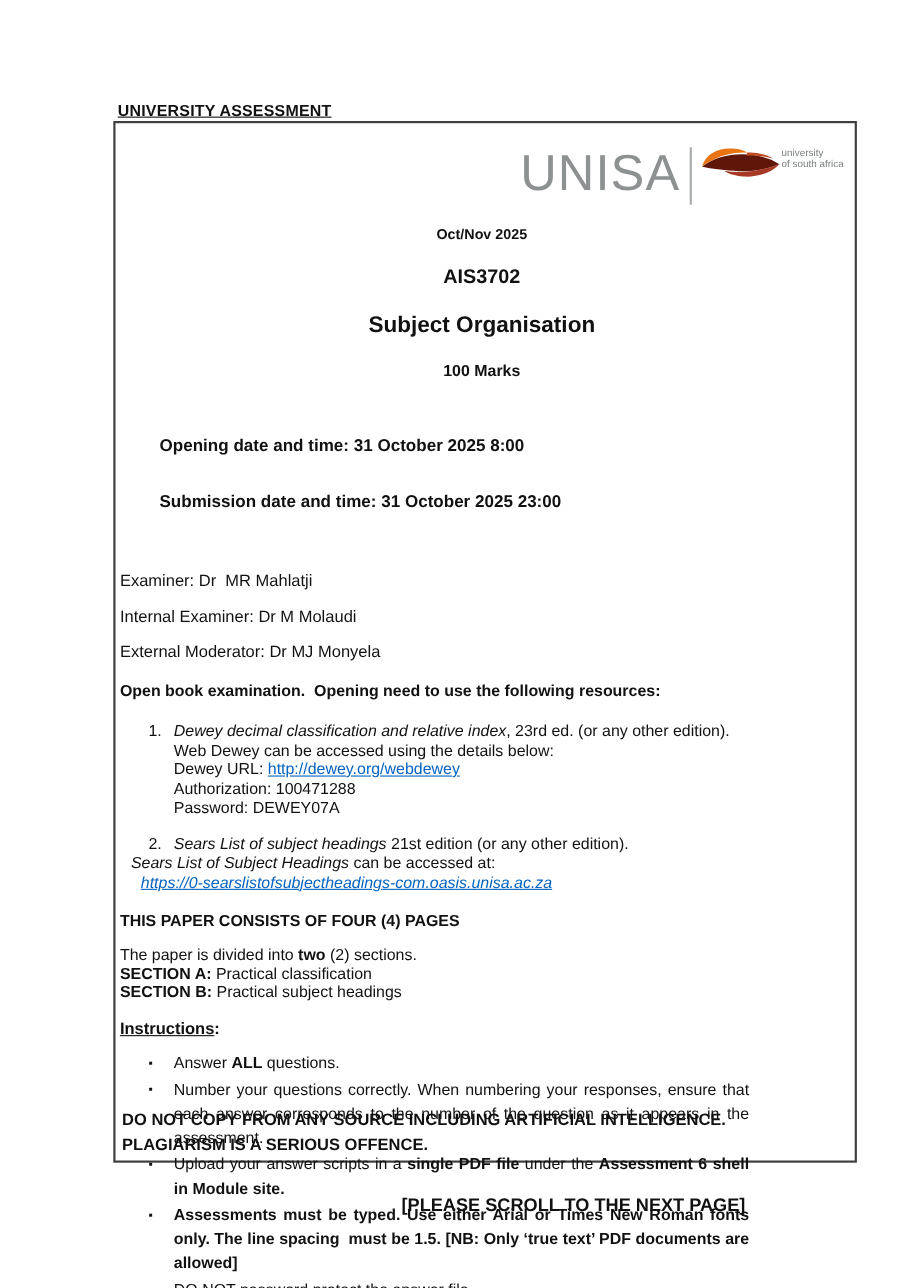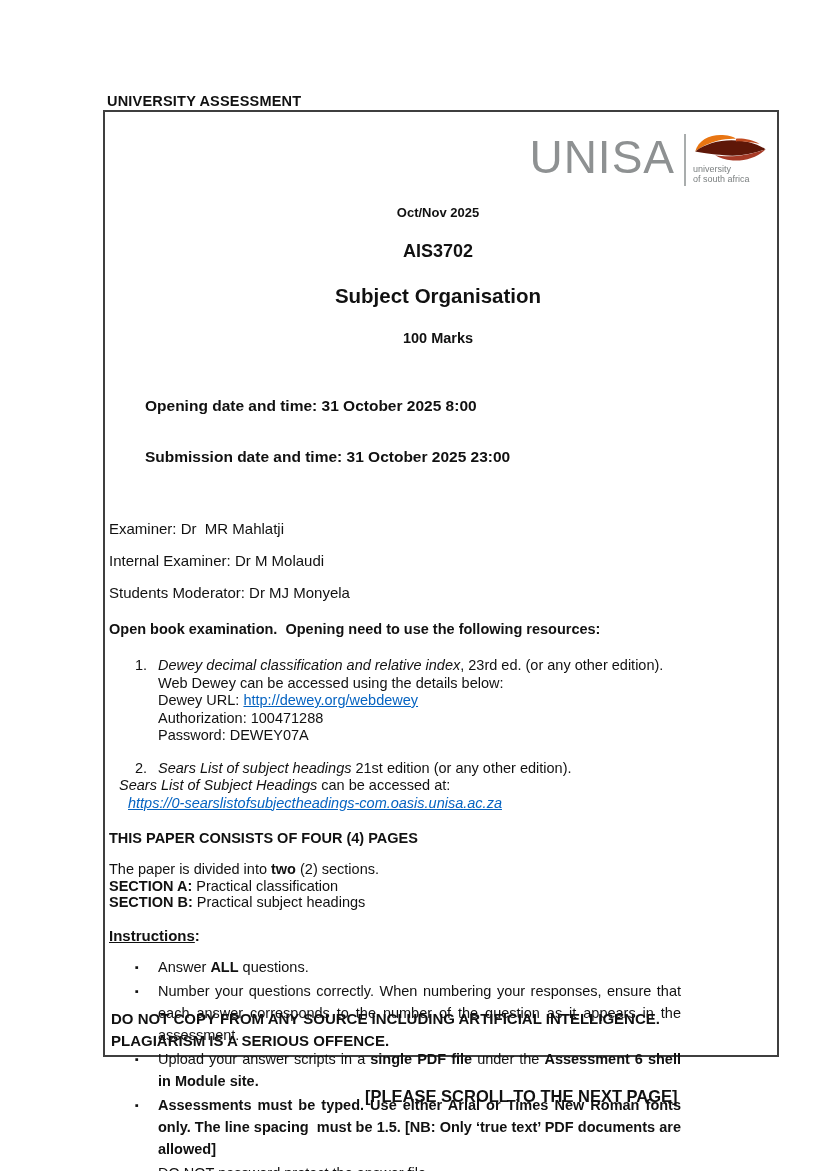--- a/index.html
+++ b/index.html
@@ -5,37 +5,37 @@
   * { margin:0; padding:0; box-sizing:border-box; }
   html,body { width:829px; height:1171px; background:#ffffff; }
   body {
     position:relative;
     font-family:"Liberation Sans","DejaVu Sans",sans-serif;
     color:#111;
     -webkit-font-smoothing:antialiased;
   }
   .header-label{
     position:absolute; left:107px; top:93px;
-    font-size:14.5px; font-weight:bold; 
+    font-size:14.5px; font-weight:bold; text-decoration:underline;
     letter-spacing:.2px;
   }
   .doc-box{
     position:absolute; left:103px; top:110px;
     width:676px; height:947px;
     border:2px solid #3f3f3f;
     padding:0 10px 0 4px;
   }
   
   .logo{ position:absolute; top:20px; right:10px; display:flex; align-items:flex-start; }
   .logo-wordmark{
     font-size:46px; line-height:50px; letter-spacing:1px;
     color:#8e9192; font-weight:400;
   }
   .logo-bar{ width:2px; height:52px; background:#a9adad; margin:2px 7px 0 9px; }
-  .logo-right{ display:flex; flex-direction:column; }
+  .logo-right{ display:flex; flex-direction:row; }
   .logo-swoosh{ width:74px; height:30px; }
   .logo-caption{ font-size:9px; line-height:10px; color:#7c8081; margin-top:2px; }
   
   .session{ margin-top:93px; text-align:center; font-weight:bold; font-size:13px; }
   .module-code{ margin-top:21px; text-align:center; font-weight:bold; font-size:18px; }
   .module-title{ margin-top:22px; text-align:center; font-weight:bold; font-size:20.5px; }
   .marks{ margin-top:22px; text-align:center; font-weight:bold; font-size:14.5px; }
   
   .dates{ margin:17px 0 0 36px; font-weight:bold; font-size:15.5px; line-height:17px; white-space:pre-wrap; }
   .people{ margin-top:21px; font-size:15px; }
@@ -98,21 +98,21 @@
   <div class="marks">100 Marks</div>
 
   <div class="dates">
     <div>Opening date and time: 31 October 2025 8:00</div>
     <div>Submission date and time: 31 October 2025 23:00</div>
   </div>
 
   <div class="people">
     <p>Examiner: Dr  MR Mahlatji</p>
     <p>Internal Examiner: Dr M Molaudi</p>
-    <p>Students Moderator: Dr MJ Monyela</p>
+    <p>External Moderator: Dr MJ Monyela</p>
   </div>
 
   <div class="openbook">Open book examination.  Opening need to use the following resources:</div>
 
   <div class="res item1">
     <div class="res-row">
       <span class="res-num">1.</span>
       <span class="res-body">
         <span class="it">Dewey decimal classification and relative index</span><span>, 23rd ed. (or any other edition).</span><br>
         <span>Web Dewey can be accessed using the details below:</span><br>

